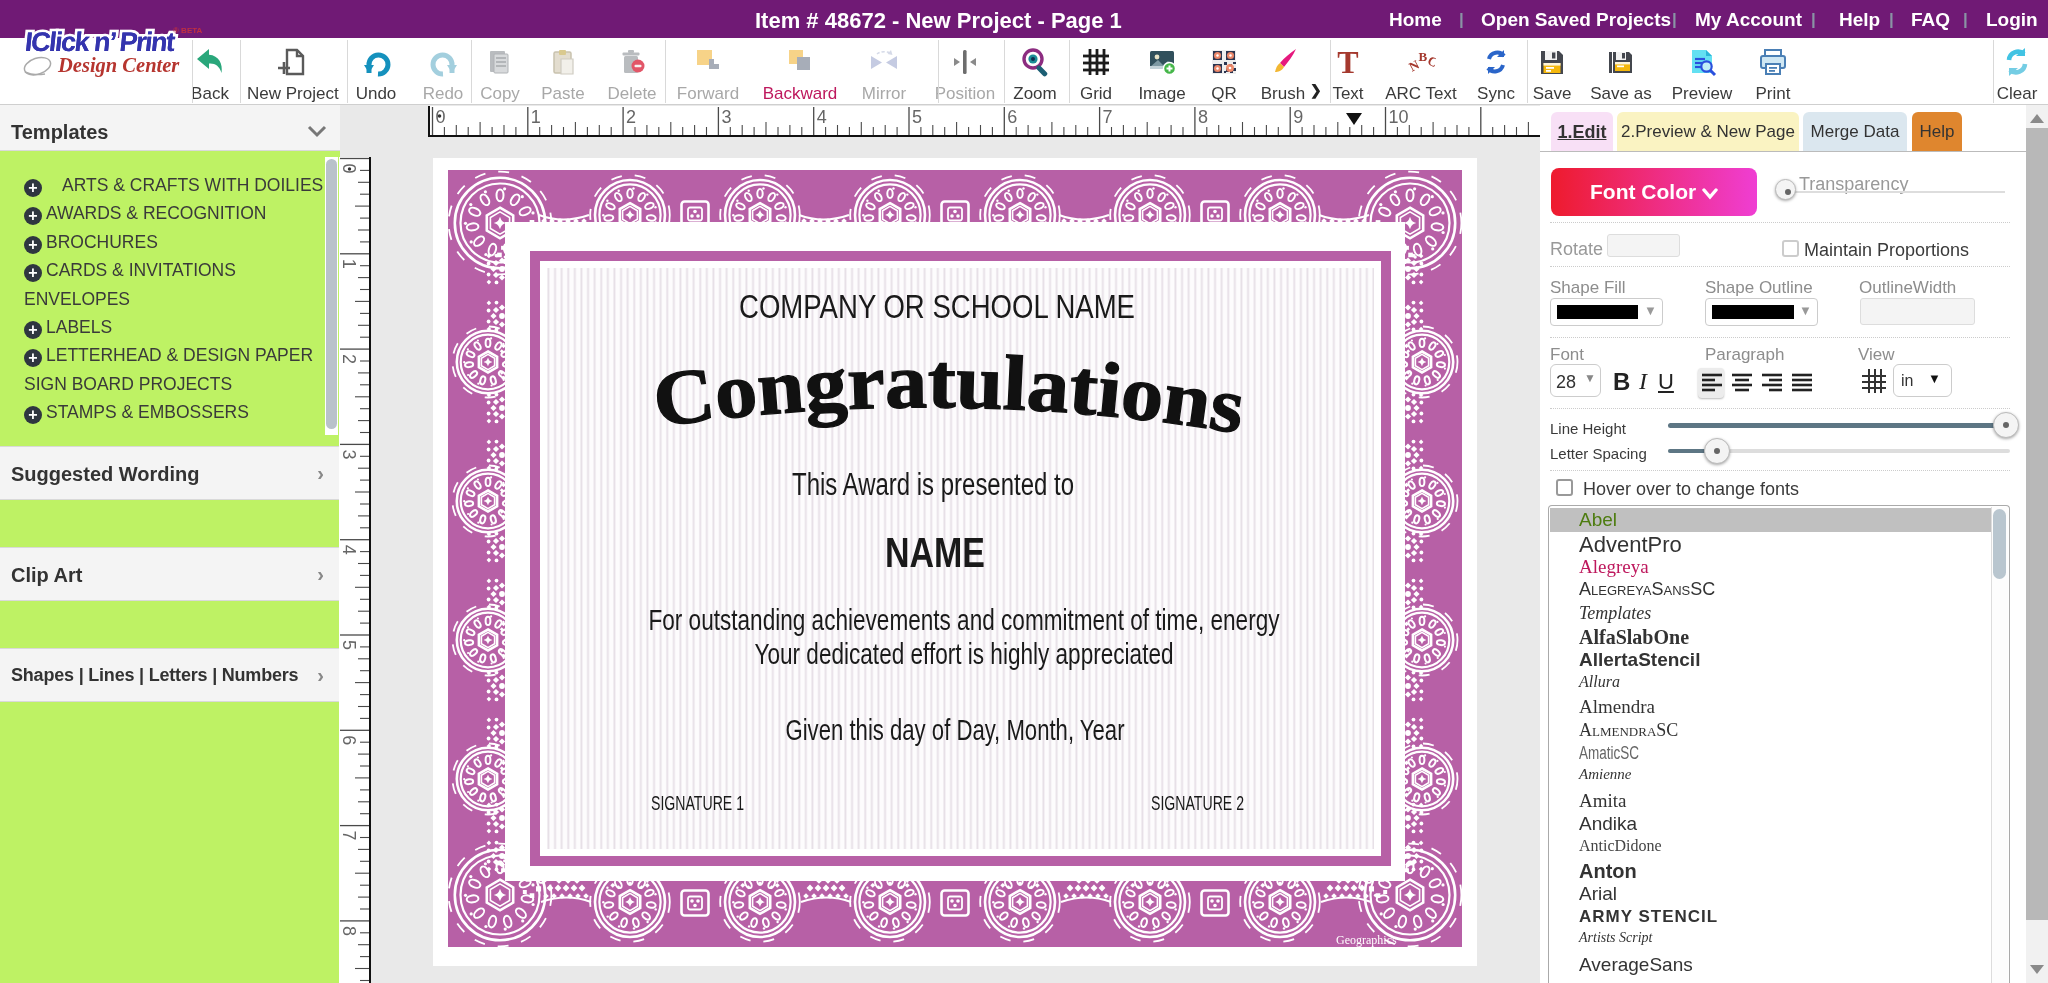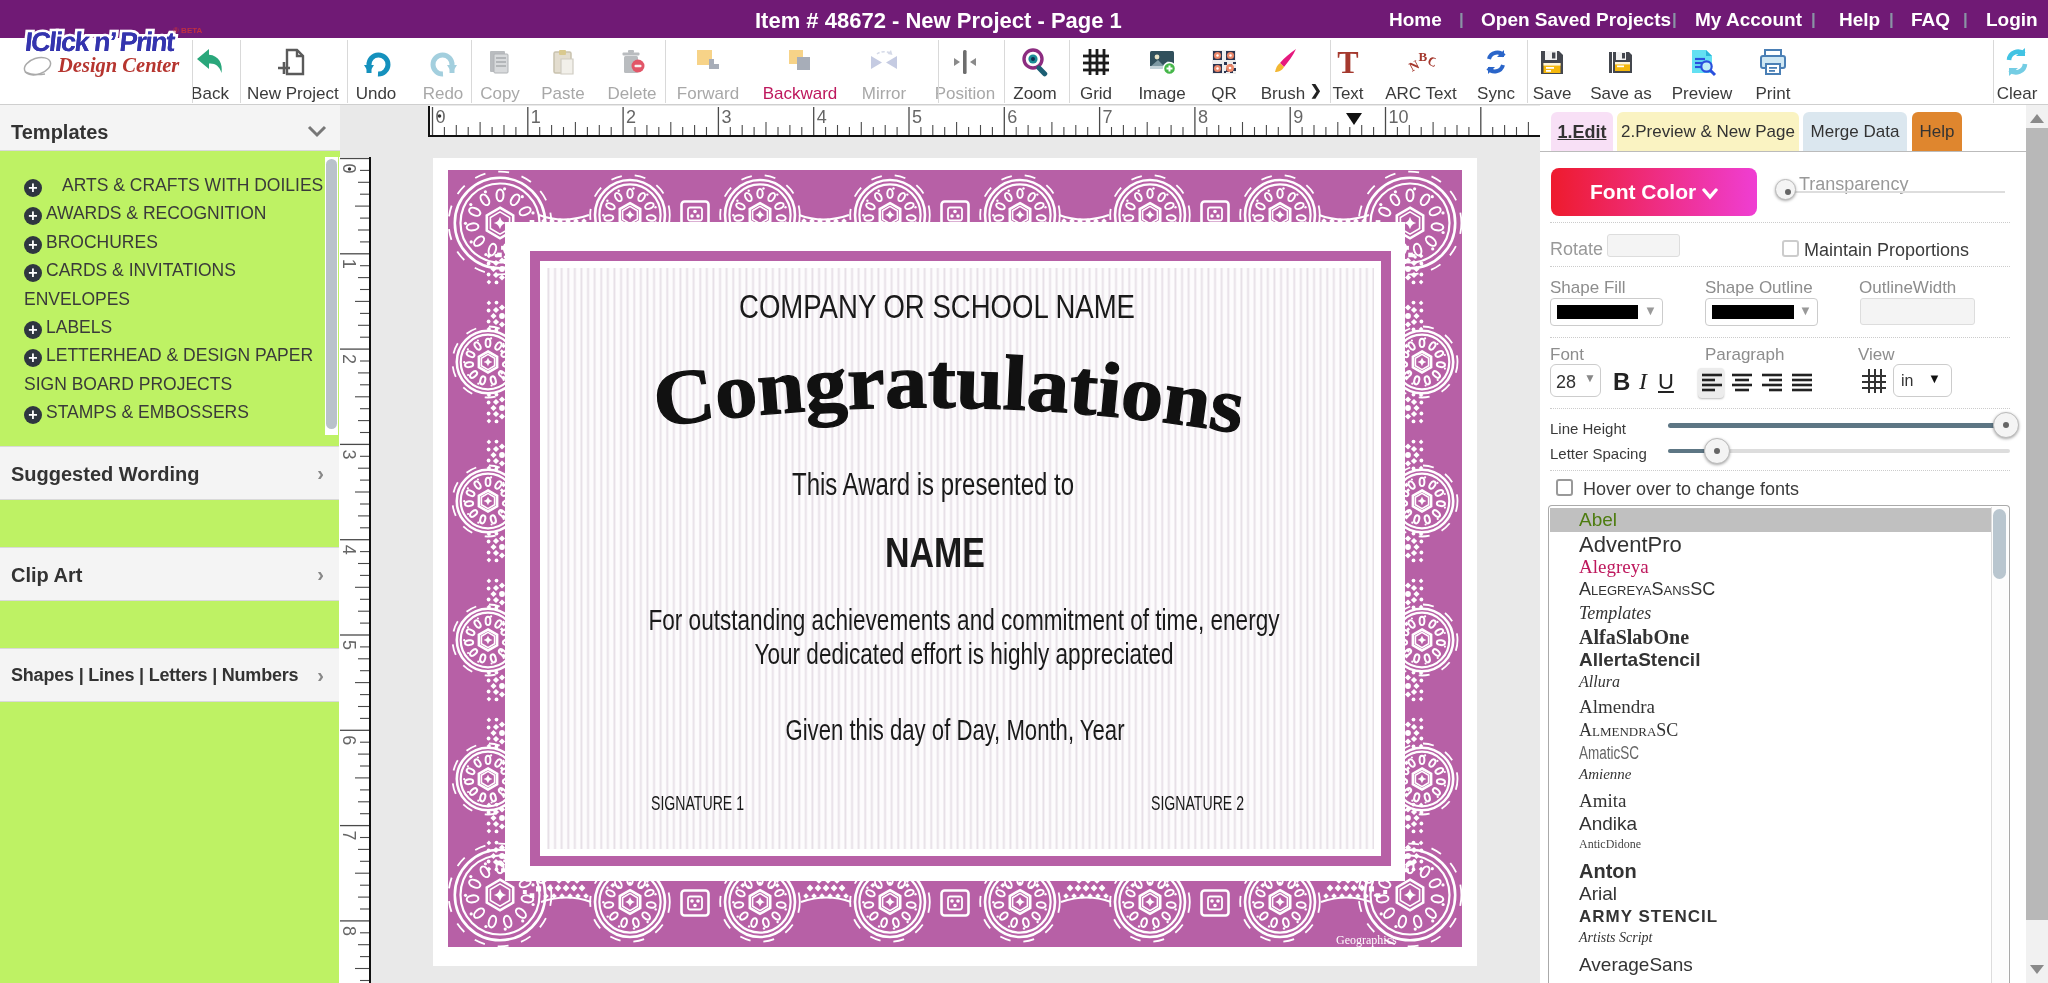--- a/index.html
+++ b/index.html
@@ -979,21 +979,21 @@
       <div style="position:absolute;left:30px;white-space:nowrap;font-style:italic;font-size:18px;font-family:Liberation Serif, serif;color:#333;top:97px">Templates</div>
       <div style="position:absolute;left:30px;white-space:nowrap;font-weight:bold;font-size:20px;font-family:Liberation Serif, serif;color:#333;top:120px">AlfaSlabOne</div>
       <div style="position:absolute;left:30px;white-space:nowrap;font-weight:bold;font-size:19px;font-family:Liberation Sans, sans-serif;color:#333;top:143px">AllertaStencil</div>
       <div style="position:absolute;left:30px;white-space:nowrap;font-style:italic;font-size:16px;font-family:Liberation Serif, serif;color:#333;top:167px">Allura</div>
       <div style="position:absolute;left:30px;white-space:nowrap;font-size:19px;font-family:Liberation Serif, serif;color:#333;top:190px">Almendra</div>
       <div style="position:absolute;left:30px;white-space:nowrap;font-variant:small-caps;font-size:18px;font-family:Liberation Serif, serif;color:#333;top:214px">AlmendraSC</div>
       <div style="position:absolute;left:30px;white-space:nowrap;transform:scaleX(0.75);transform-origin:left;font-size:18px;font-family:Liberation Sans, sans-serif;color:#666;top:237px">AmaticSC</div>
       <div style="position:absolute;left:30px;white-space:nowrap;font-style:italic;font-size:15px;font-family:Liberation Serif, serif;color:#333;top:260px">Amienne</div>
       <div style="position:absolute;left:30px;white-space:nowrap;font-size:19px;font-family:Liberation Serif, serif;color:#333;top:284px">Amita</div>
       <div style="position:absolute;left:30px;white-space:nowrap;font-size:19px;font-family:Liberation Sans, sans-serif;color:#333;top:307px">Andika</div>
-      <div style="position:absolute;left:30px;white-space:nowrap;font-size:12px;font-family:Liberation Serif, serif;color:#444;top:331px">AnticDidone</div>
+      <div style="position:absolute;left:30px;white-space:nowrap;font-size:16px;font-family:Liberation Serif, serif;color:#444;top:331px">AnticDidone</div>
       <div style="position:absolute;left:30px;white-space:nowrap;font-weight:bold;font-size:20px;font-family:Liberation Sans, sans-serif;color:#333;top:354px">Anton</div>
       <div style="position:absolute;left:30px;white-space:nowrap;font-size:19px;font-family:Liberation Sans, sans-serif;color:#333;top:377px">Arial</div>
       <div style="position:absolute;left:30px;white-space:nowrap;font-weight:bold;font-size:17px;letter-spacing:1px;font-family:Liberation Sans, sans-serif;color:#333;top:401px">ARMY STENCIL</div>
       <div style="position:absolute;left:30px;white-space:nowrap;font-style:italic;font-size:14px;font-family:Liberation Serif, serif;color:#333;top:424px">Artists Script</div>
       <div style="position:absolute;left:30px;white-space:nowrap;font-size:19px;font-family:Liberation Sans, sans-serif;color:#333;top:448px">AverageSans</div>
       <div style="position:absolute;left:30px;top:471px;font-family:Liberation Serif, serif;font-style:italic;font-size:22px;color:#333">D </div>
     <div style="position:absolute;right:1px;top:1px;width:17px;height:476px;background:#fdfdfd;border-left:1px solid #ddd"></div>
     <div style="position:absolute;right:3px;top:3px;width:13px;height:70px;background:#b9c6cf;border-radius:7px"></div>
   </div>
 </div>

